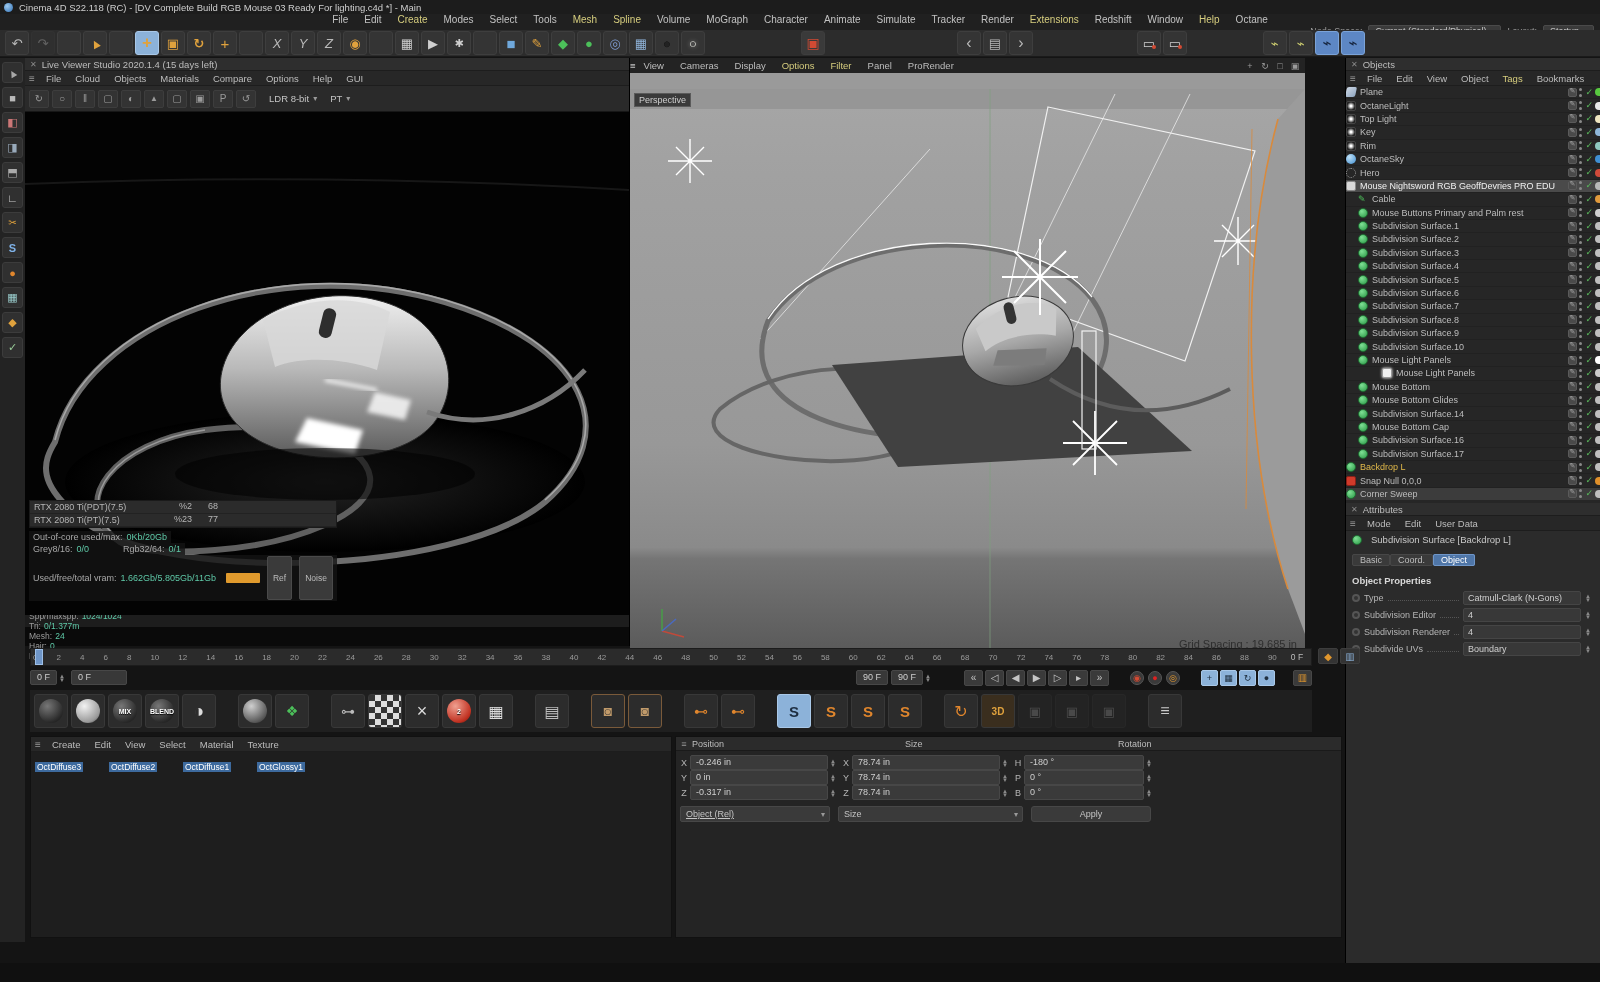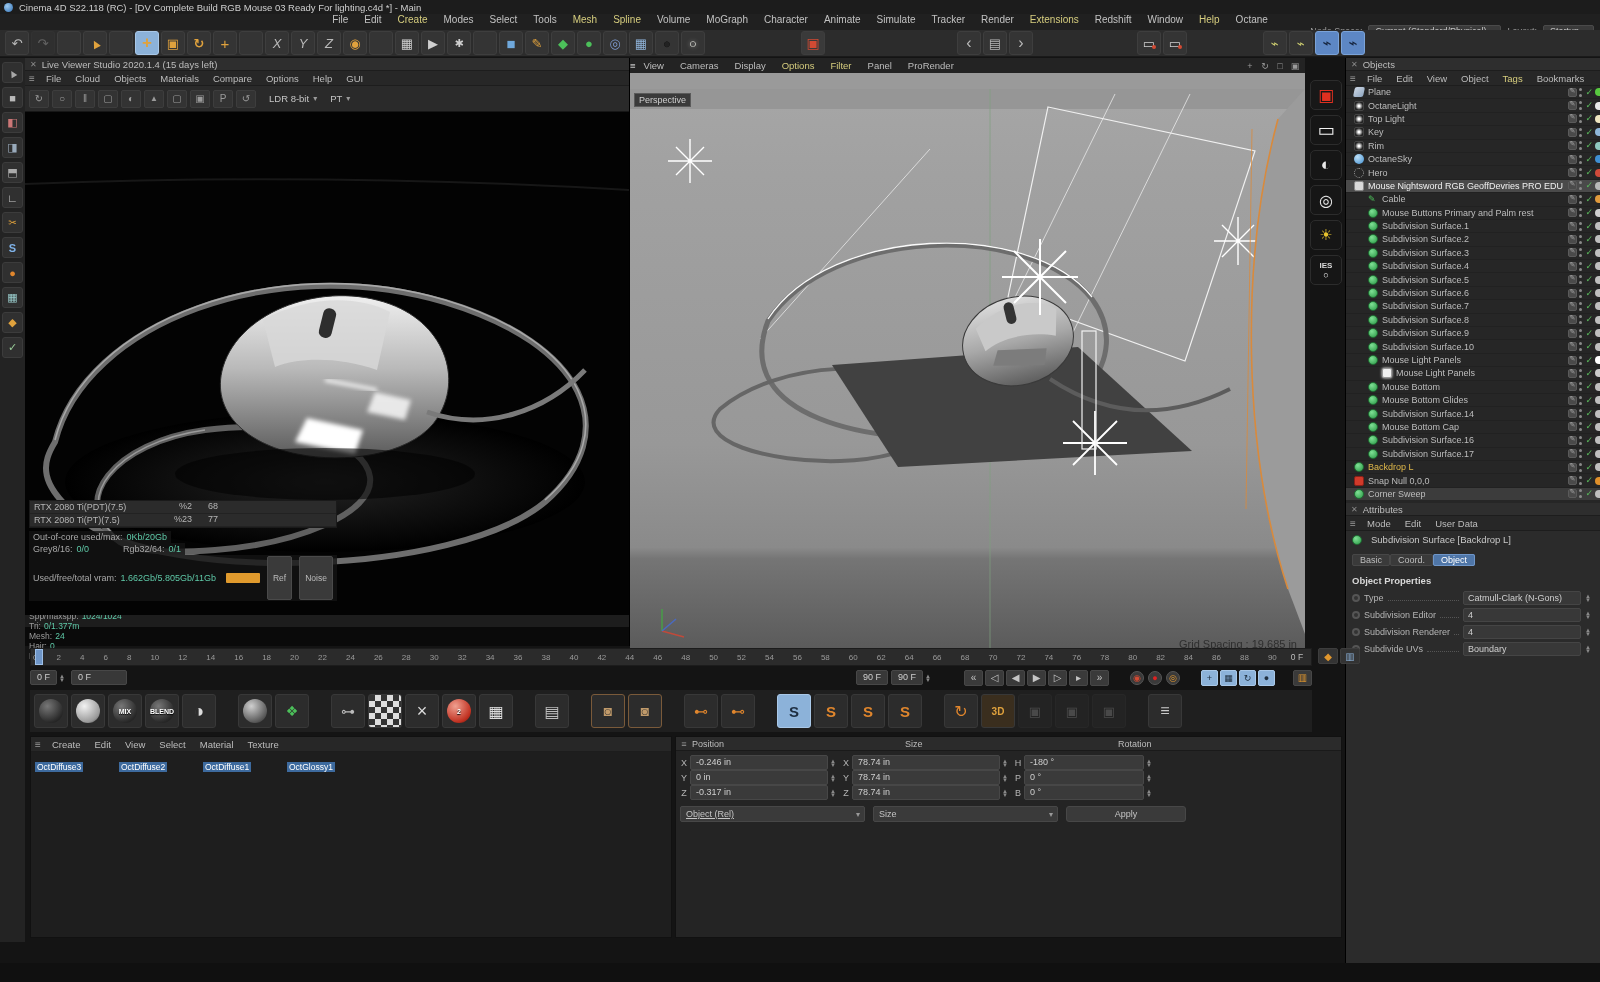--- a/index.html
+++ b/index.html
@@ -119,25 +119,25 @@
   .oc-blank::before{ content:"▭"; color:#f2f2f2; font-size:18px; }
   .oc-half::before{ content:"◐"; color:#e8e8e8; font-size:17px; }
   .oc-target::before{ content:"◎"; color:#e8e8e8; font-size:16px; }
   .oc-sun::before{ content:"☀"; color:#e8c42d; font-size:15px; }
   .oc-ies { color:#d8d8d8; font-size:8px; font-weight:bold; flex-direction:column; }
   .oc-ies::after{ content:"○"; font-size:9px; color:#eee; }
 
   
   .objects { position:absolute; left:1345px; top:58px; width:255px; height:445px; background:#262626; border-left:1px solid #000; }
   .otree { height:414px; overflow:hidden; background:#262626; }
-  .orow { height:13.4px; display:flex; align-items:center; font-size:9px; color:#bdbdbd; border-bottom:1px solid #212121; padding-left:8px; position:relative; }
+  .orow { height:13.4px; display:flex; align-items:center; font-size:9px; color:#bdbdbd; border-bottom:1px solid #212121; padding-left:0; position:relative; }
   .orow.sel { background:#4a4a4a; color:#f0f0f0; }
   .orow.hl { background:#3c3c3c; }
   .orow.orange .olabel { color:#e0b84a; }
-  .orow.d1 { padding-left:22px; } .orow.d2 { padding-left:36px; }
+  .orow.d1 { padding-left:12px; } .orow.d2 { padding-left:36px; }
   .oicon { width:10px; height:10px; margin-right:4px; flex:none; border-radius:2px; display:inline-block; }
   .ic-plane { background:linear-gradient(135deg,#cdd7e4,#8fa6c0); transform:skewX(-12deg); }
   .ic-light { background:radial-gradient(circle,#fff 15%,#222 70%); border:1px solid #444; }
   .ic-sky { border-radius:50%; background:radial-gradient(circle at 35% 30%,#bfe0f6,#3f8fd2); }
   .ic-null { border:1px dotted #9a9a9a; border-radius:50%; }
   .ic-mouse { background:#d8d8d8; border:1px solid #888; }
   .ic-spline { background:transparent; } .ic-spline::before{content:"✎"; color:#4cc05a; font-size:9px;}
   .ic-poly,.ic-sds,.ic-sweep { border-radius:50%; background:radial-gradient(circle at 35% 30%,#7fe095,#2c9a47); border:1px solid #1f6f33; }
   .ic-arealight { background:#f2f2f2; border:1px solid #999; box-shadow:0 0 3px #fff; }
   .ic-snap { background:#d03a2a; border:1px solid #8a2018; }
@@ -227,21 +227,21 @@
   .co-grid { display:flex; flex-direction:column; gap:2px; padding:4px 4px 2px; }
   .co-row { display:flex; gap:6px; align-items:center; }
   .co-cell { display:flex; align-items:center; gap:2px; }
   .co-axis { color:#b5b5b5; width:8px; text-align:center; }
   .co-field { background:#3a3a3a; border:1px solid #474747; border-radius:2px; color:#cfcfcf; padding:0 5px; line-height:13px; }
   .co-field.w1 { width:138px; } .co-field.w2 { width:148px; } .co-field.w3 { width:120px; }
   .co-step { color:#8a8a8a; font-size:6px; line-height:4px; display:flex; flex-direction:column; }
   .co-bottom { display:flex; gap:8px; padding:4px; }
   .co-dd { background:#3a3a3a; border:1px solid #474747; border-radius:2px; color:#c4c4c4; padding:0 5px; line-height:14px; position:relative; }
   .co-dd::after { content:"▾"; position:absolute; right:4px; top:1px; font-size:8px; color:#999; }
-  .co-dd.d1 { width:185px;text-decoration:underline; } .co-dd.d2 { width:185px; }
+  .co-dd.d1 { width:150px;text-decoration:underline; } .co-dd.d2 { width:185px; }
   .apply-btn { width:120px; background:#3a3a3a; border:1px solid #474747; border-radius:3px; color:#c4c4c4; text-align:center; line-height:14px; }
 
   
   .statusbar { position:absolute; left:0; top:946px; width:1600px; height:17px; background:#2d2d2d; border-top:1px solid #1a1a1a; display:flex; align-items:center; font-size:9.5px; color:#a8a8a8; }
   .statusbar .chip { background:#3a3a3a; padding:0 6px; height:100%; display:flex; align-items:center; margin-right:8px; color:#c4c4c4; border-right:1px solid #1a1a1a;}
   .footer { position:absolute; left:0; top:963px; width:1600px; height:19px; background:#101010; }
 </style>
 </head>
 <body>
 
@@ -598,42 +598,20 @@
         <line x1="622" y1="40" x2="616" y2="420" stroke="#d98a3c" stroke-width="1" opacity=".8"></line>
         <g transform="translate(32,542)">
           <line x1="0" y1="0" x2="22" y2="6" stroke="#c04a3a" stroke-width="1.6"></line>
           <line x1="0" y1="0" x2="0" y2="-22" stroke="#4a9a4a" stroke-width="1.6"></line>
           <line x1="0" y1="0" x2="14" y2="-12" stroke="#4a6ac0" stroke-width="1.6"></line>
         </g>
       </svg>
     </div>
   </div>
 
-  <div class="octrail">
-    <span style="display:flex;flex-direction:column;gap:5px">
-        <span class="oct-ico oc-cam">
-          <b></b>
-        </span>
-        <span class="oct-ico oc-blank">
-          <b></b>
-        </span>
-        <span class="oct-ico oc-half">
-          <b></b>
-        </span>
-        <span class="oct-ico oc-target">
-          <b></b>
-        </span>
-        <span class="oct-ico oc-sun">
-          <b></b>
-        </span>
-        <span class="oct-ico oc-ies">
-          <b>IES</b>
-        </span>
-      </span>
-  </div>
 
   <div class="objects">
     <div class="ptitle">
       <span class="pclose">✕</span>
       <span>Objects</span>
     </div>
     <div class="pmenu">
       <span class="hamb">≡</span>
       <span style="display:flex">
           <span class="mitem">File</span>
@@ -1324,21 +1302,21 @@
       <span style="display:flex">
           <span class="mitem">Create</span>
           <span class="mitem">Edit</span>
           <span class="mitem">View</span>
           <span class="mitem">Select</span>
           <span class="mitem">Material</span>
           <span class="mitem">Texture</span>
         </span>
     </div>
     <div class="mat-thumbs">
-      <span style="display:flex;gap:20px">
+      <span style="display:flex;gap:10px">
         <span class="mat-card">
           <span class="mat-sphere"><i style="background: radial-gradient(circle at 35% 30%, rgb(255, 255, 255), rgb(216, 216, 216) 60%, rgb(138, 138, 138));"></i></span>
           <span class="mat-name">OctDiffuse3</span>
         </span>
 
         <span class="mat-card">
           <span class="mat-sphere"><i style="background: radial-gradient(circle at 35% 30%, rgb(250, 250, 250), rgb(224, 224, 224) 60%, rgb(154, 154, 154));"></i></span>
           <span class="mat-name">OctDiffuse2</span>
         </span>
 

